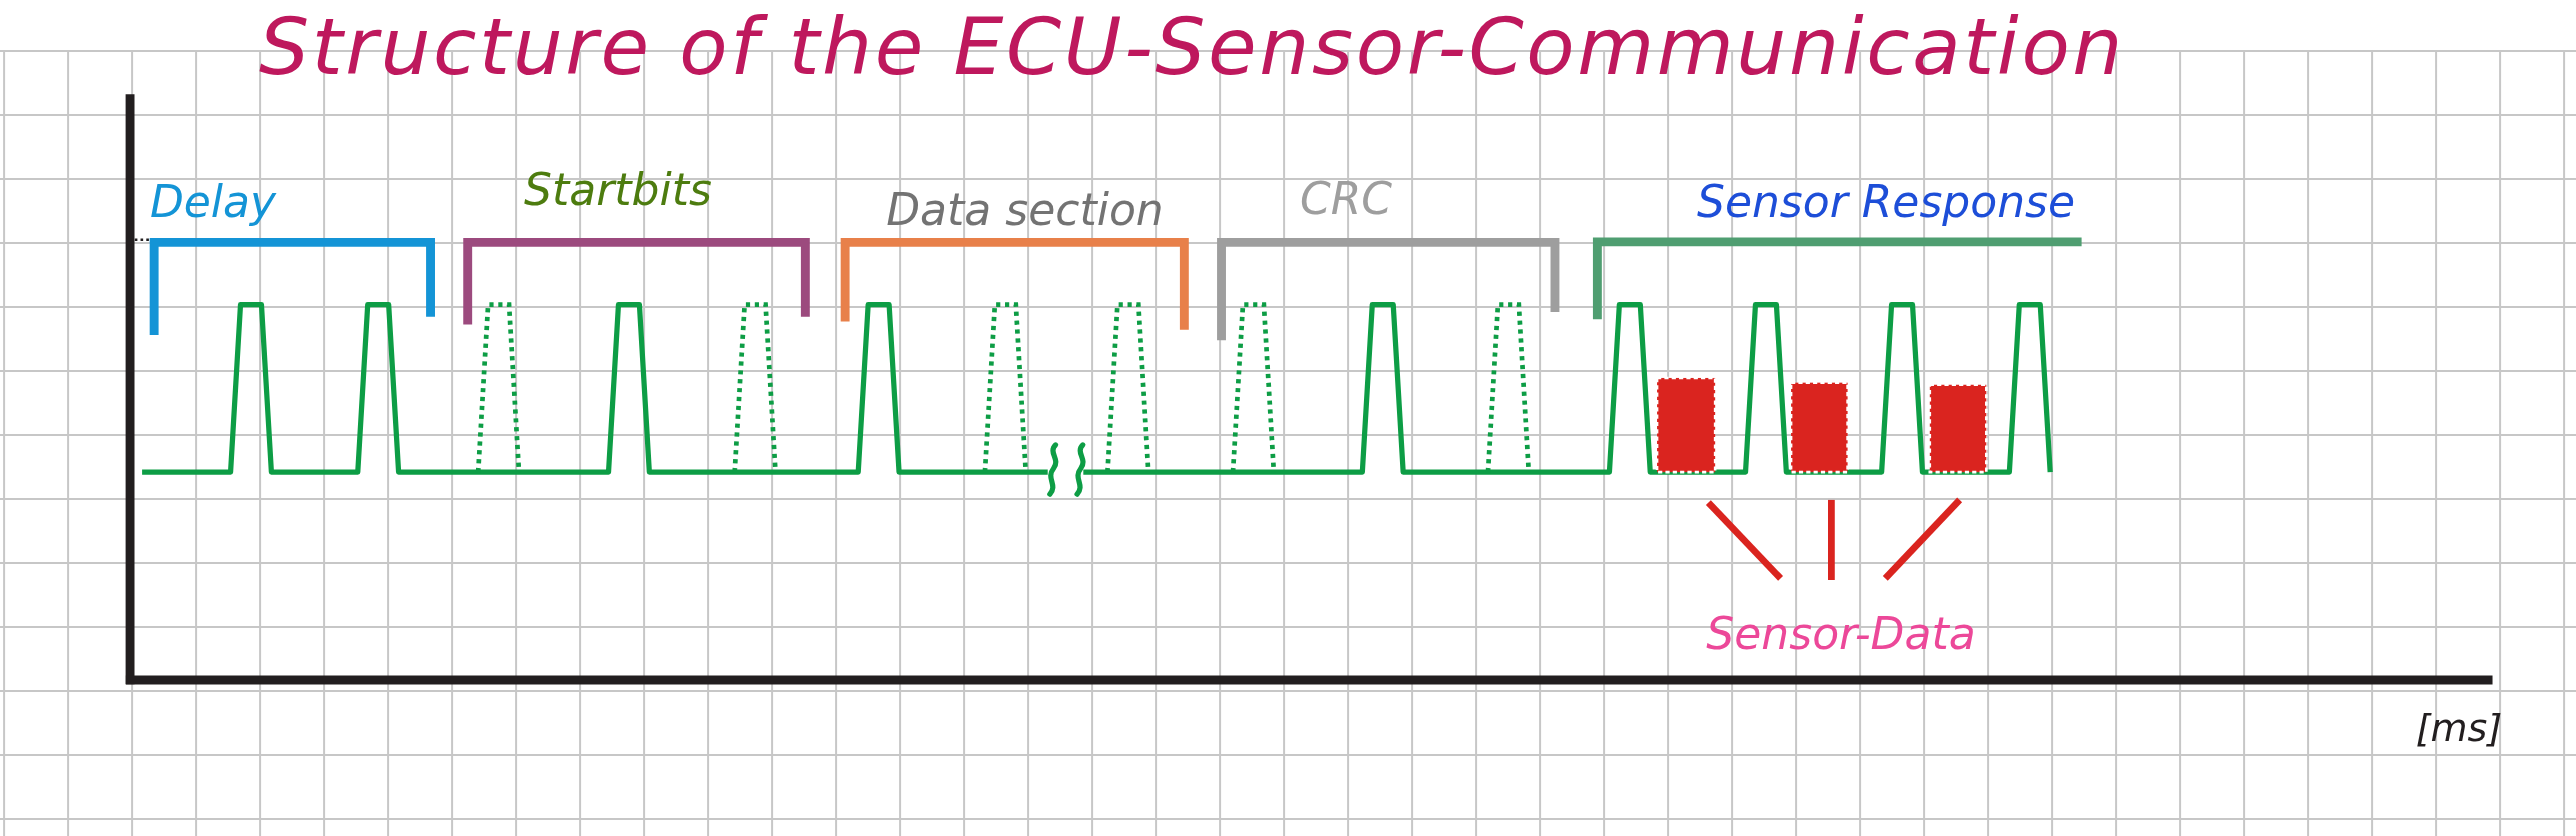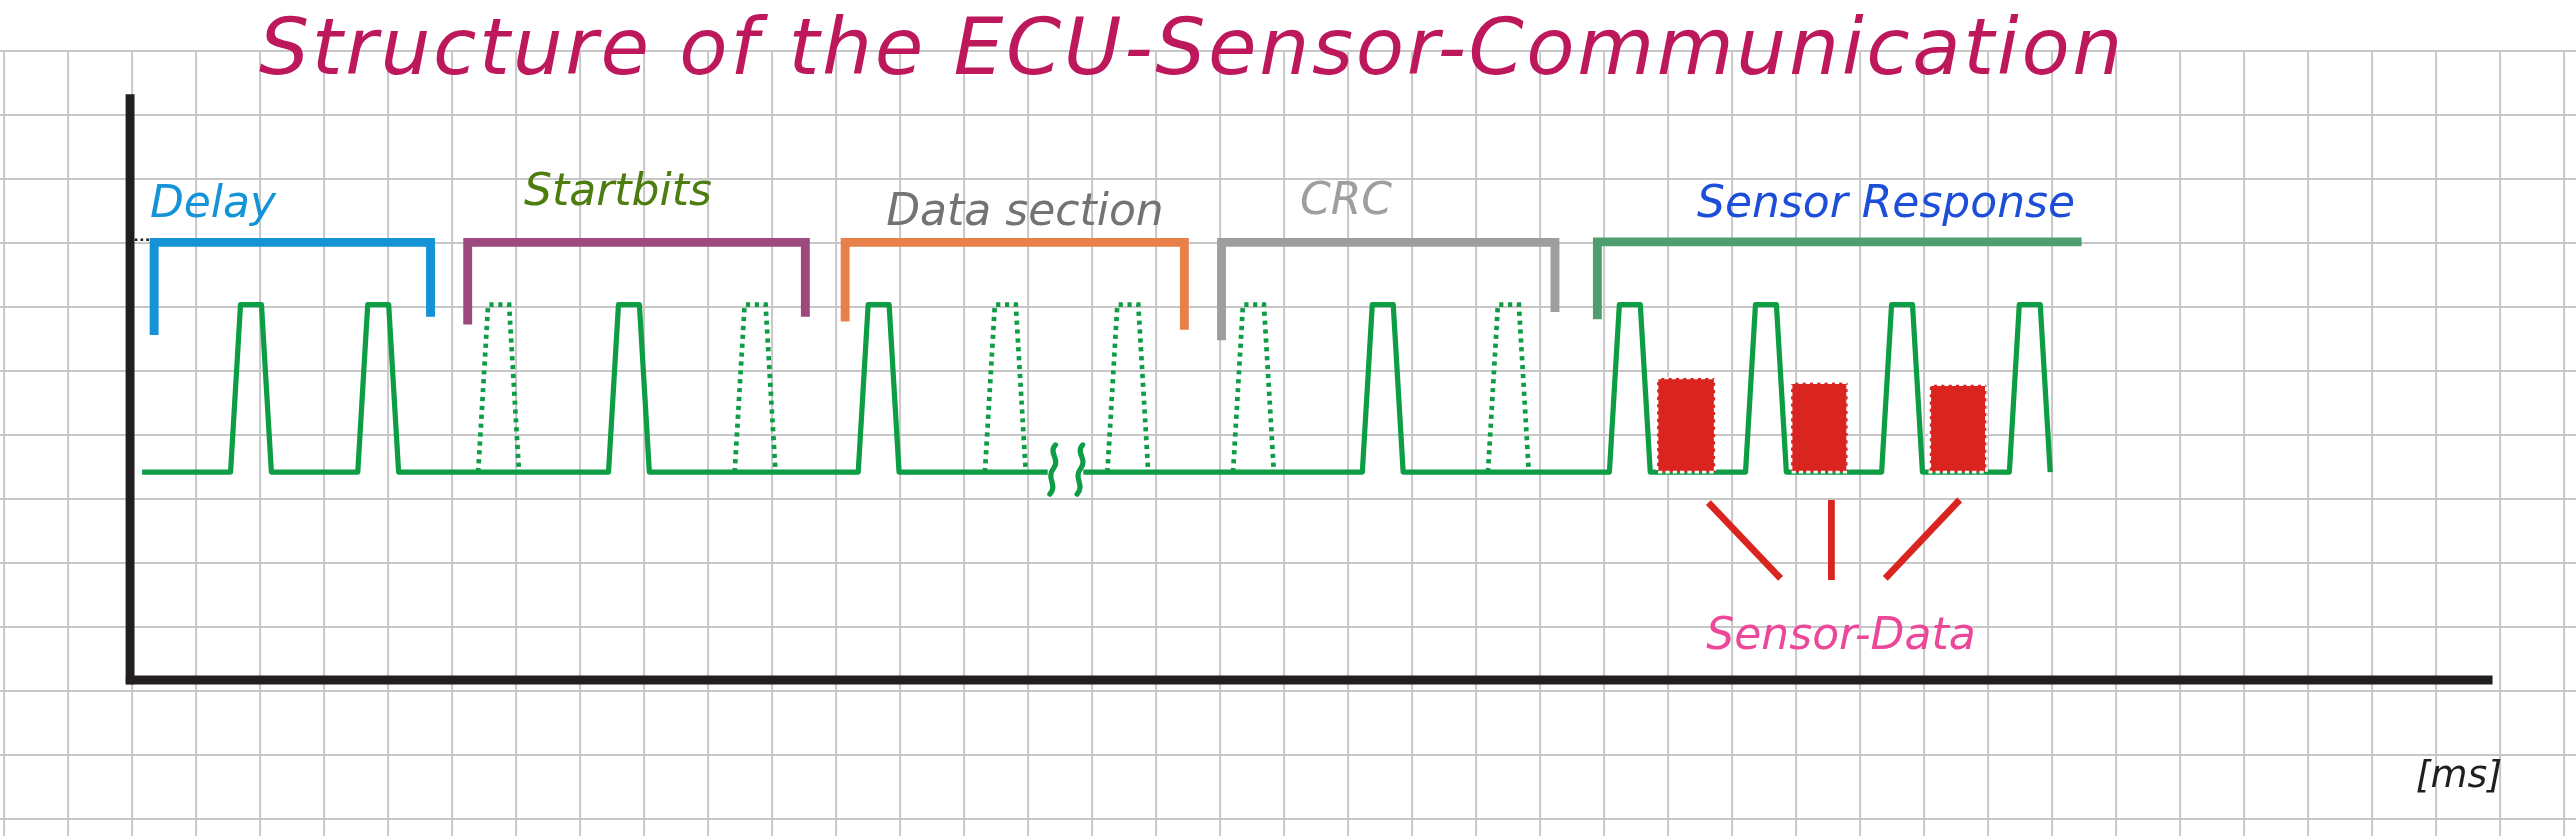--- a/index.html
+++ b/index.html
@@ -10,21 +10,21 @@
           linear-gradient(to bottom, #c7c7c7 2.1px, transparent 2.1px),
           linear-gradient(to right,  #c7c7c7 2.1px, transparent 2.1px);
         background-size:64px 64px;
         background-position:0 0, 3.1px 0;}
   .title{position:absolute;left:1192px;top:1px;transform:translateX(-50%);
          white-space:nowrap;font-style:italic;font-size:79px;letter-spacing:2.6px;
          color:#be185d;}
   .section-label{position:absolute;transform:translateX(-50%);white-space:nowrap;
          font-style:italic;font-size:44px;letter-spacing:0px;font-weight:400;}
   .unit-label{position:absolute;left:2459px;top:706px;transform:translateX(-50%);
-         font-style:italic;font-size:38px;color:#221e1f;white-space:nowrap;margin-top:46px;}
+         font-style:italic;font-size:38px;color:#221e1f;white-space:nowrap;}
   svg{position:absolute;left:0;top:0;}
 </style>
 </head>
 <body>
 
 <div class="grid"></div>
 
 <div class="title">Structure of the ECU-Sensor-Communication</div>
 
 <svg id="plot" width="2576" height="836" viewBox="0 0 4918 1597">

